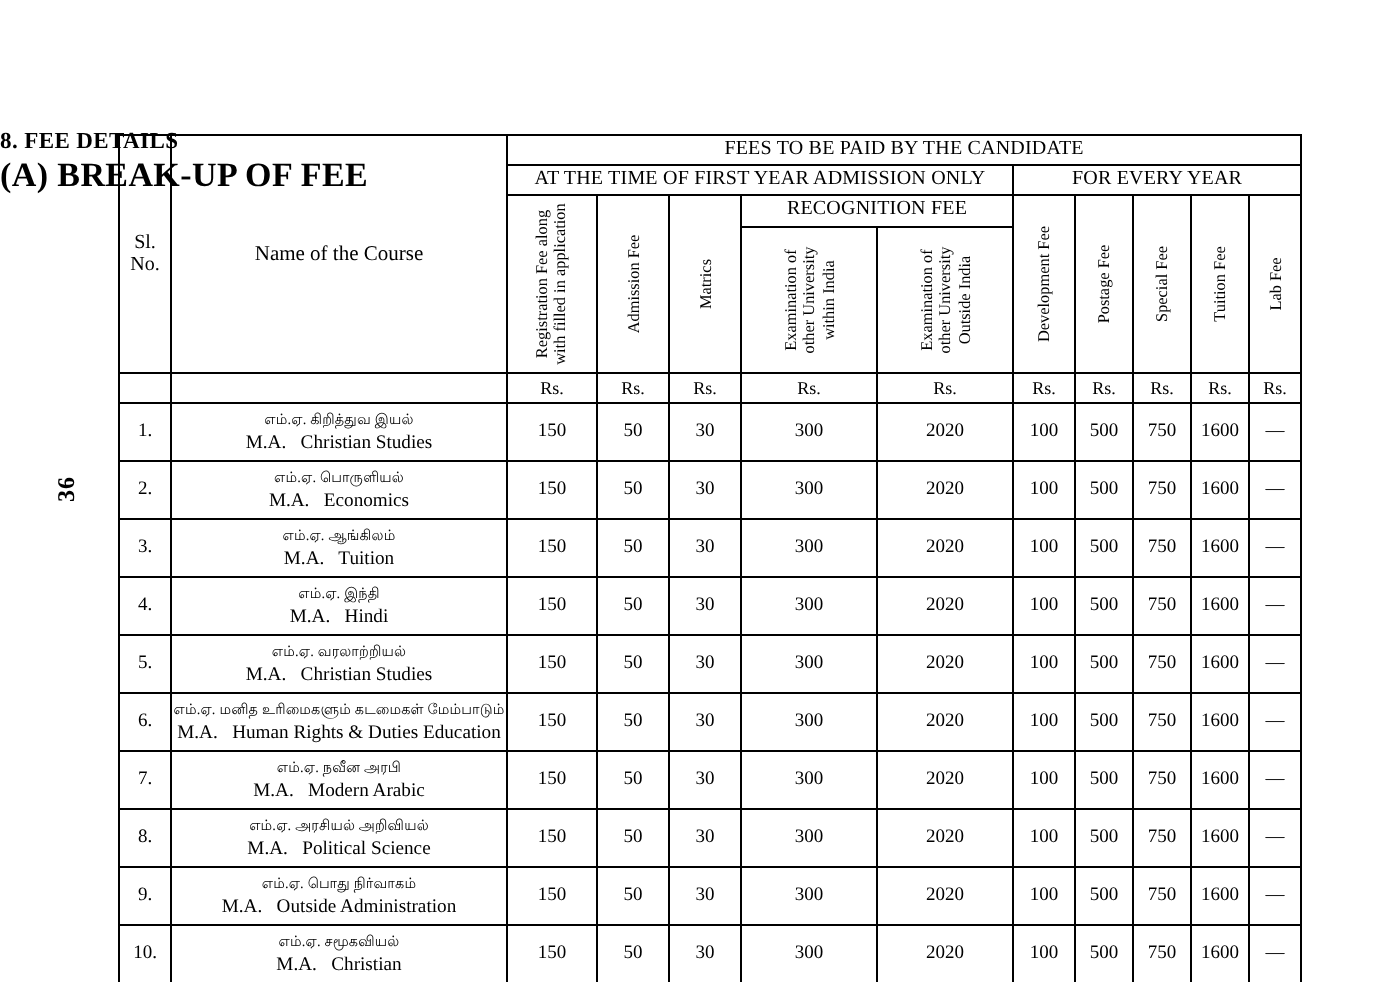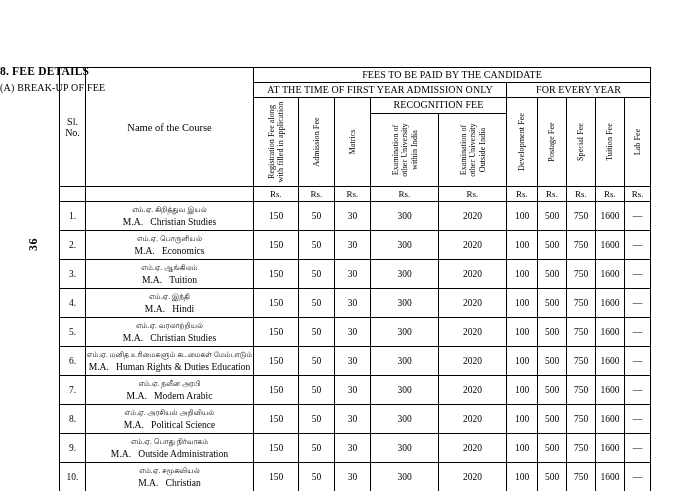--- a/index.html
+++ b/index.html
@@ -25,22 +25,22 @@
     text-align: left;
     margin-top: 36px;
   }
   .heading-line1 {
     font-size: 11.5px;
     font-weight: bold;
     letter-spacing: 0.2px;
     line-height: 15px;
   }
   .heading-line2 {
-    font-size: 10px;
-    font-weight: normal;
+    font-size: 17px;
+    font-weight: bold;
     letter-spacing: 0.2px;
     line-height: 16px;
     margin-top: 1px;
   }
 
   
   .folio {
     position: absolute;
     left: 27px;
     top: 237px;

